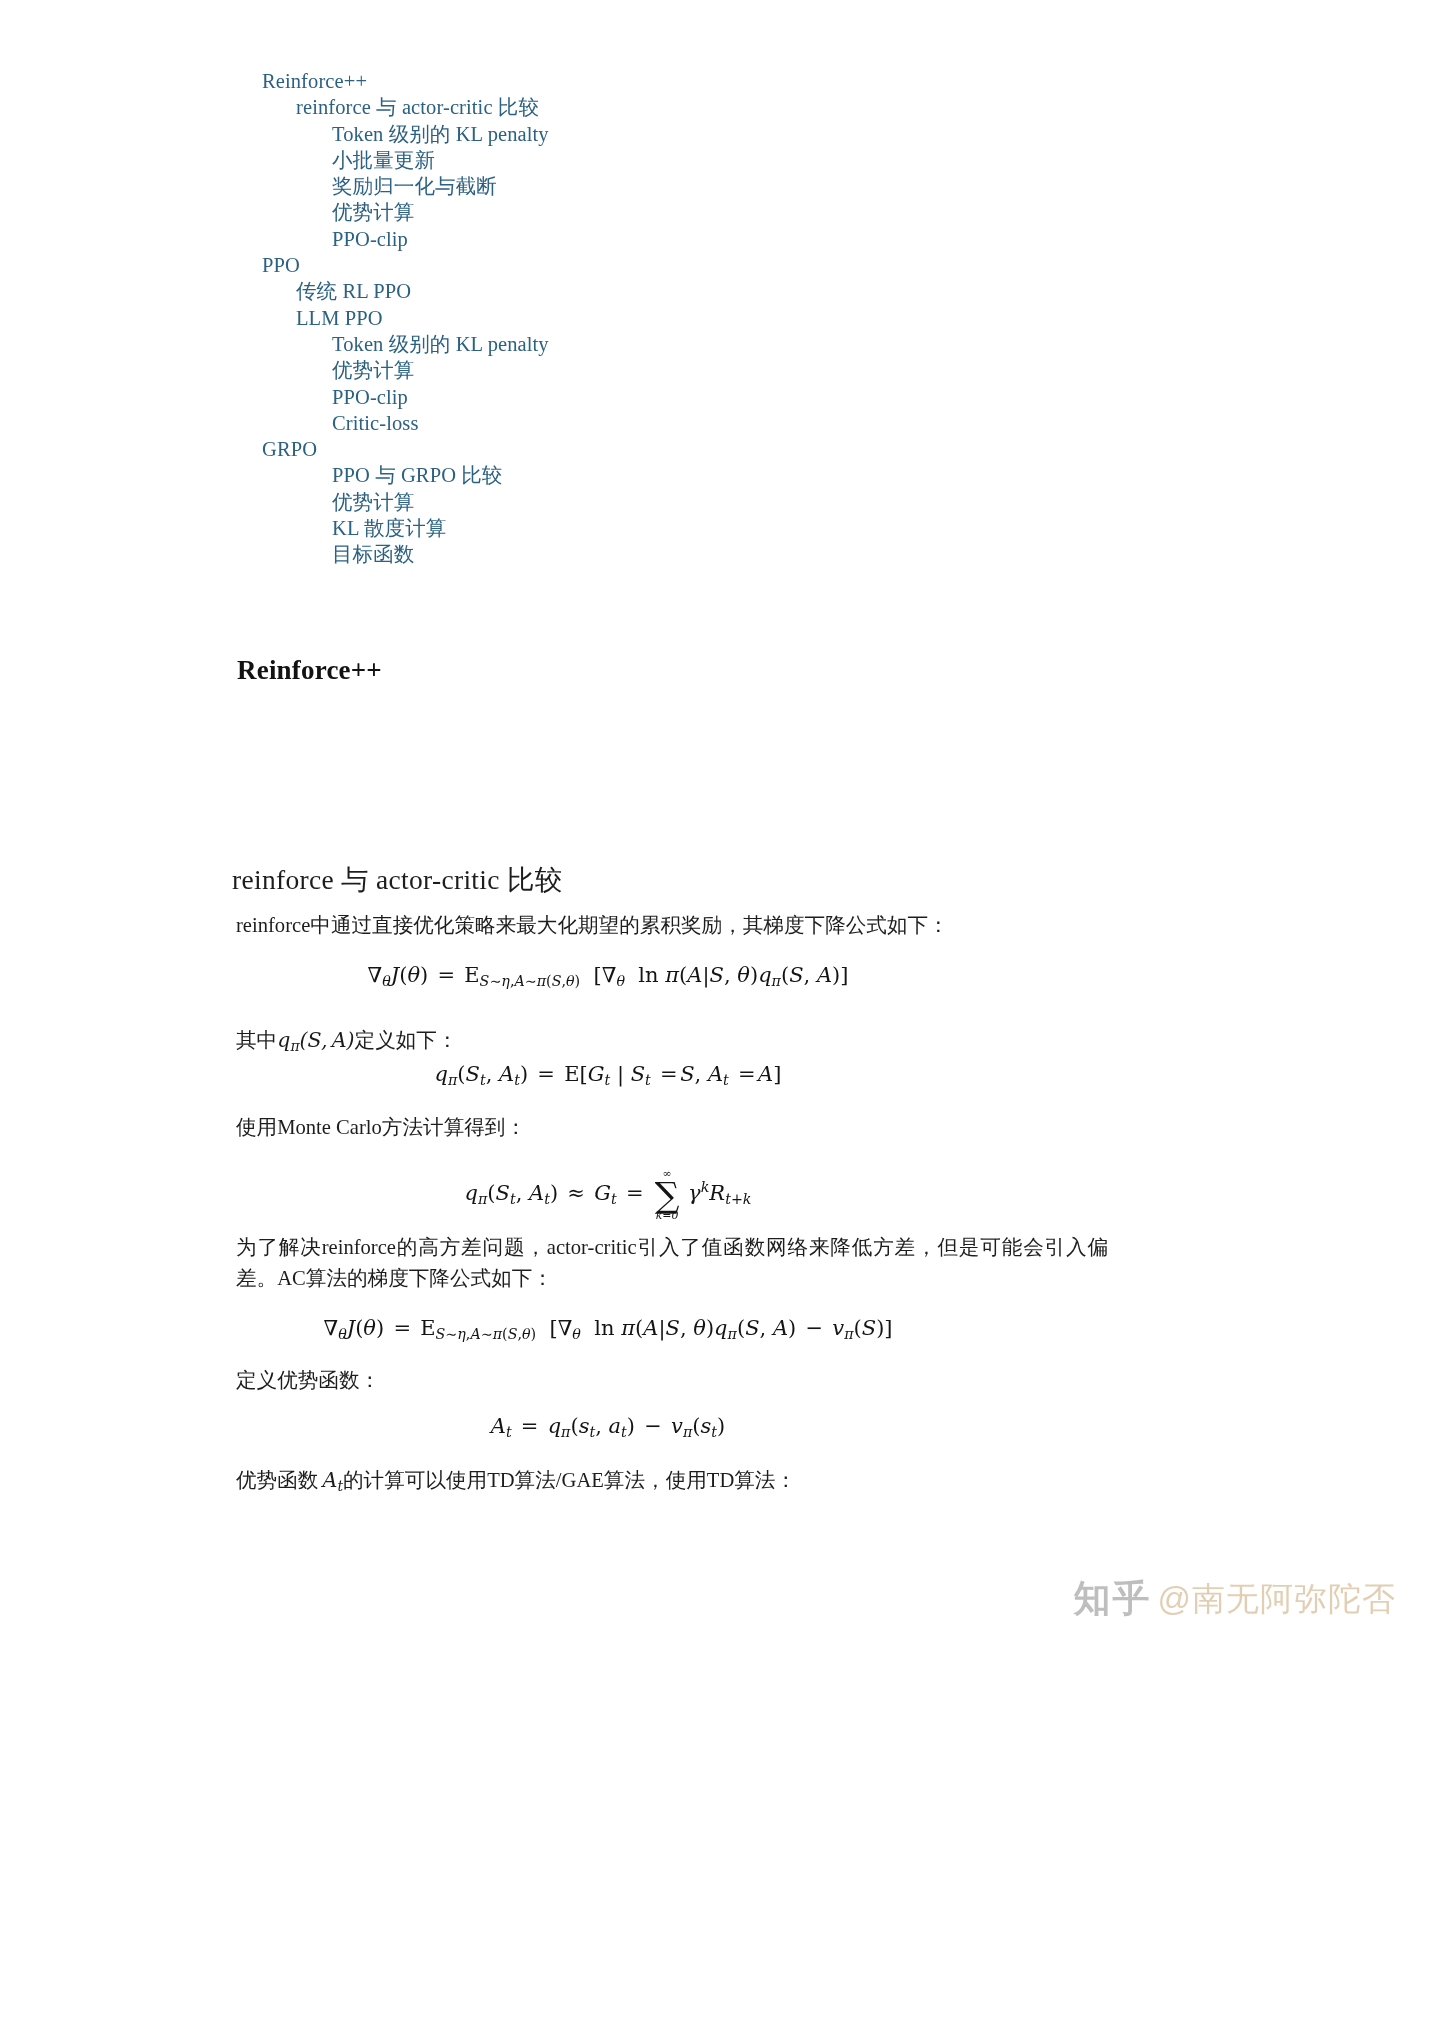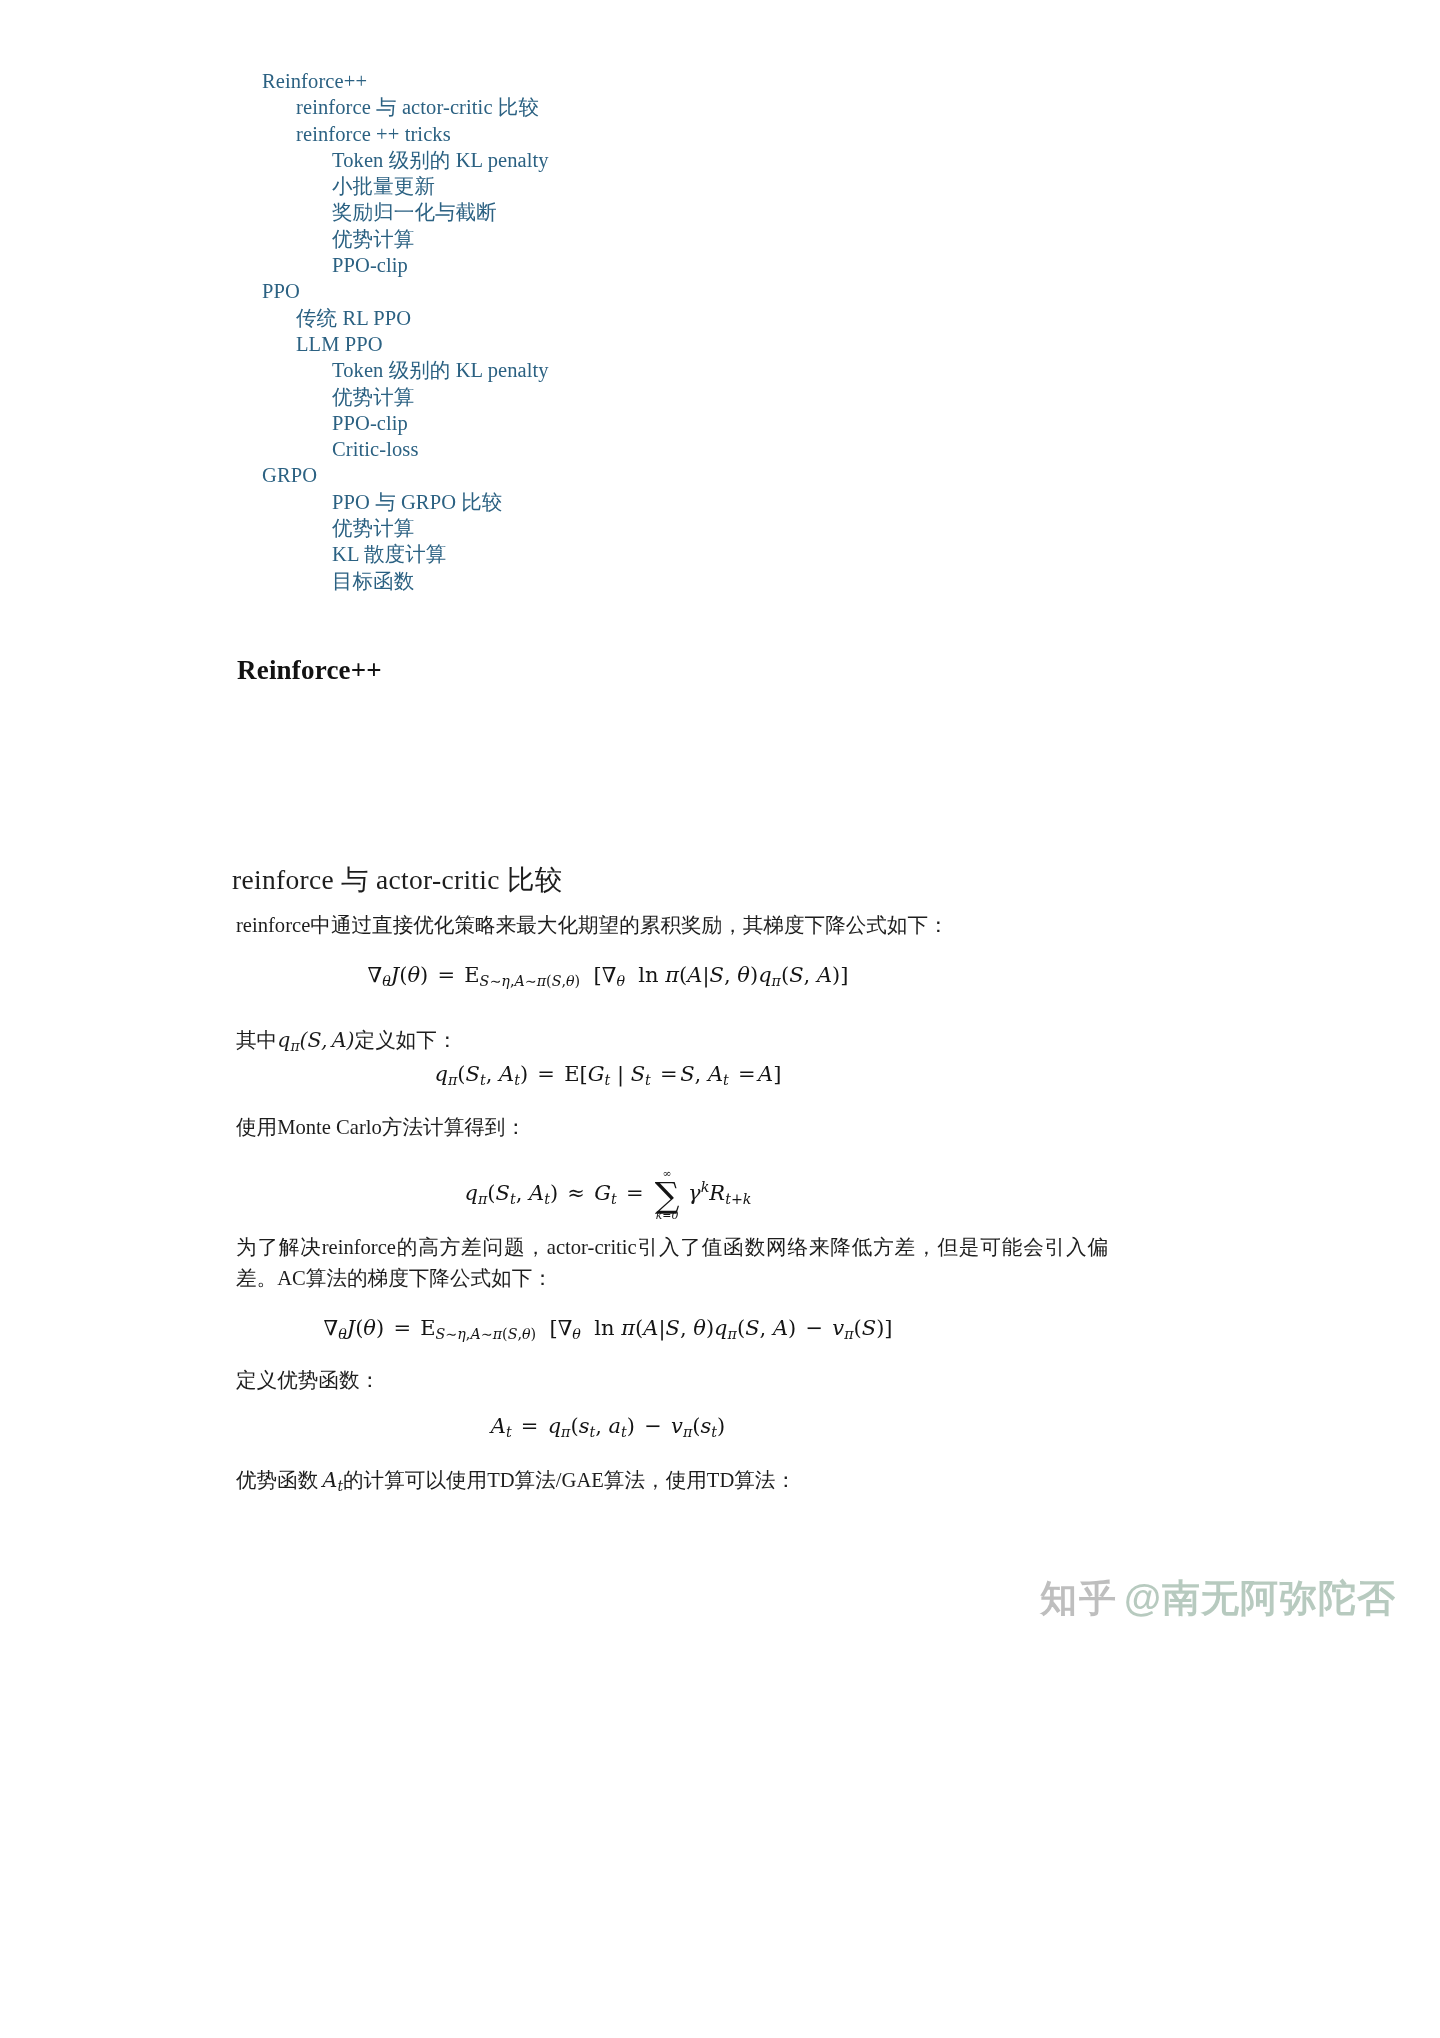--- a/index.html
+++ b/index.html
@@ -150,35 +150,34 @@
     opacity: 0.30;
     font-family: "Liberation Sans", sans-serif;
   }
   .watermark .wm-logo {
     font-size: 37px;
     font-weight: bold;
     color: #2b2b2b;
     letter-spacing: 2px;
   }
   .watermark .wm-user {
-    font-size: 38px;
-    font-weight: bold;
-    color: #14532d;
+    font-size: 33px;
+    font-weight: normal;
+    color: #a16207;
     letter-spacing: 1px;
   }
 </style>
 </head>
 <body>
 
 <div class="page">
 
   <nav class="toc">
     <div class="toc-item lvl1">Reinforce++</div>
     <div class="toc-item lvl2">reinforce 与 actor-critic 比较</div>
-    <div class="toc-item lvl2">reinforce ++  tricks</div>
     <div class="toc-item lvl3">Token 级别的 KL penalty</div>
     <div class="toc-item lvl3">小批量更新</div>
     <div class="toc-item lvl3">奖励归一化与截断</div>
     <div class="toc-item lvl3">优势计算</div>
     <div class="toc-item lvl3">PPO-clip</div>
     <div class="toc-item lvl1">PPO</div>
     <div class="toc-item lvl2">传统 RL PPO</div>
     <div class="toc-item lvl2">LLM PPO</div>
     <div class="toc-item lvl3">Token 级别的 KL penalty</div>
     <div class="toc-item lvl3">优势计算</div>

